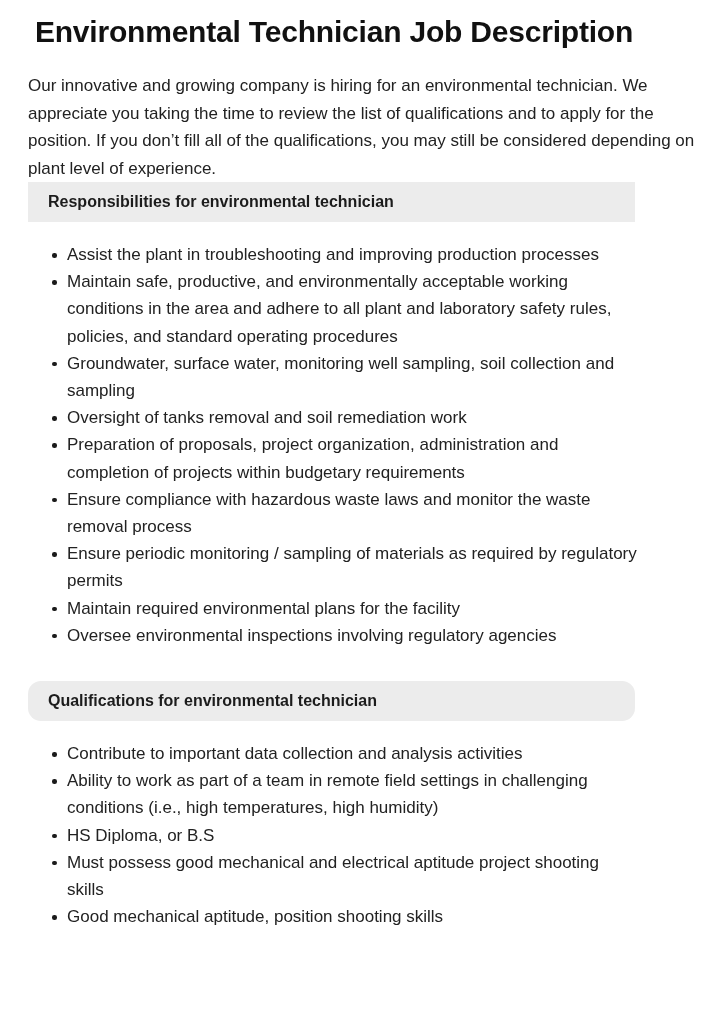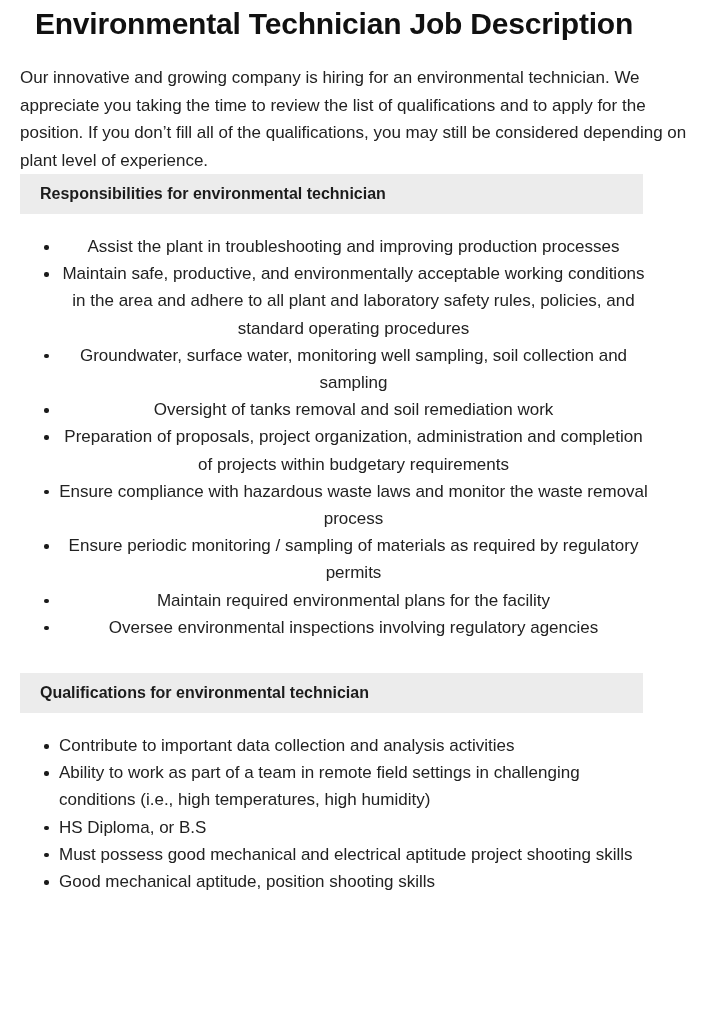--- a/index.html
+++ b/index.html
@@ -13,21 +13,21 @@
     height: 1030px;
     overflow: hidden;
     font-family: "Liberation Sans", sans-serif;
     color: #1a1a1a;
     -webkit-font-smoothing: antialiased;
   }
 
   .page {
     width: 668px;
     box-sizing: border-box;
-    padding: 0;
+    padding: 8px;
   }
 
   
   .job-title {
     font-size: 30px;
     font-weight: bold;
     line-height: 36px;
     text-align: center;
     color: #111111;
     margin: 0;
@@ -52,30 +52,30 @@
     margin: 0 25px 0 20px;
     padding: 10px 0 10px 20px;
     box-sizing: border-box;
     font-size: 16px;
     font-weight: bold;
     line-height: 20px;
     color: #1c1c1c;
     height: 40px;
   }
   .section-header.responsibilities { }
-  .section-header.qualifications { margin-top: 32px; }
+  .section-header.qualifications { margin-top: 32px; border-radius: 13px; }
 
   
   ul.bullet-list {
     list-style: none;
     margin: 0;
     padding: 0;
     box-sizing: border-box;
   }
-  ul.bullet-list.responsibilities-list { padding: 19px 20px 0 20px; text-align: center; }
+  ul.bullet-list.responsibilities-list { padding: 19px 20px 0 20px; }
   ul.bullet-list.qualifications-list  { padding: 19px 20px 0 20px; }
 
   ul.bullet-list > li {
     position: relative;
     font-size: 17px;
     line-height: 27.2px;
     color: #222222;
     padding-left: 39px;
     margin: 0;
   }

